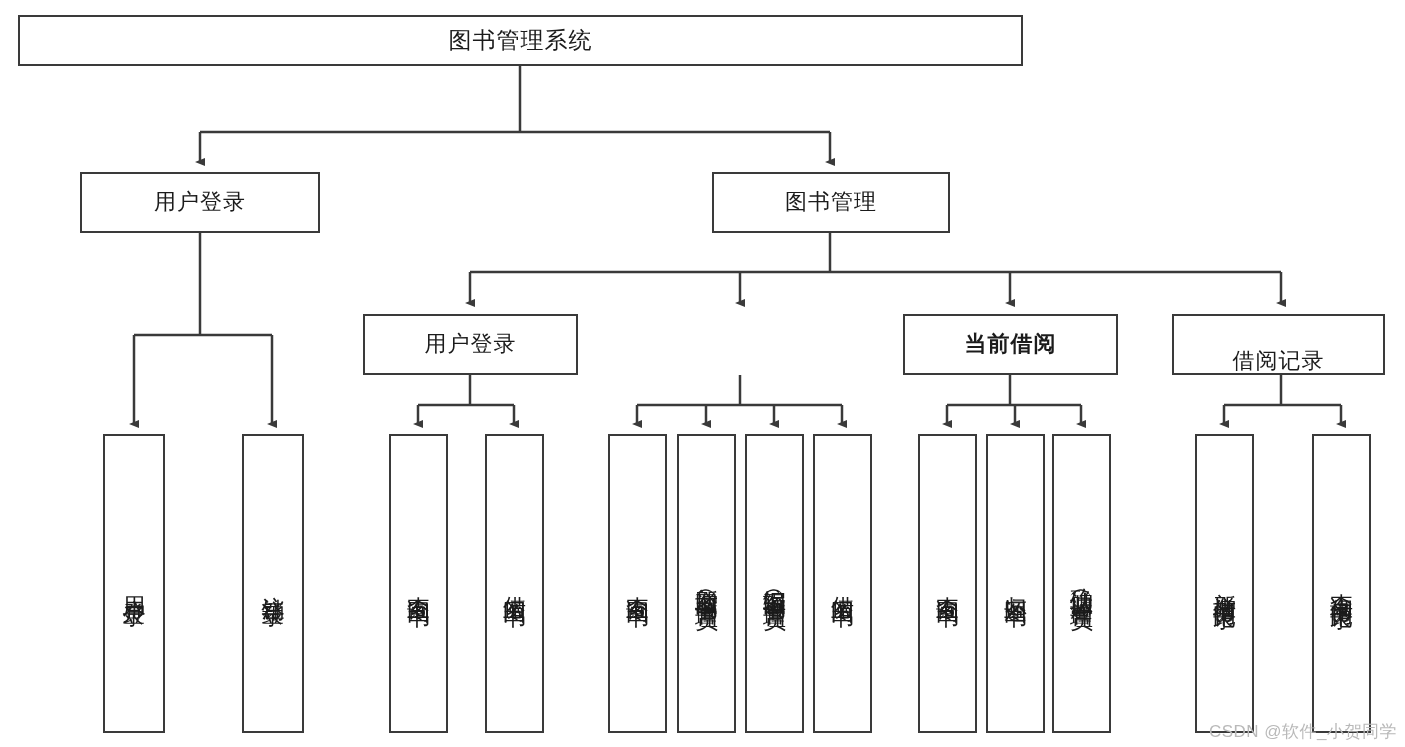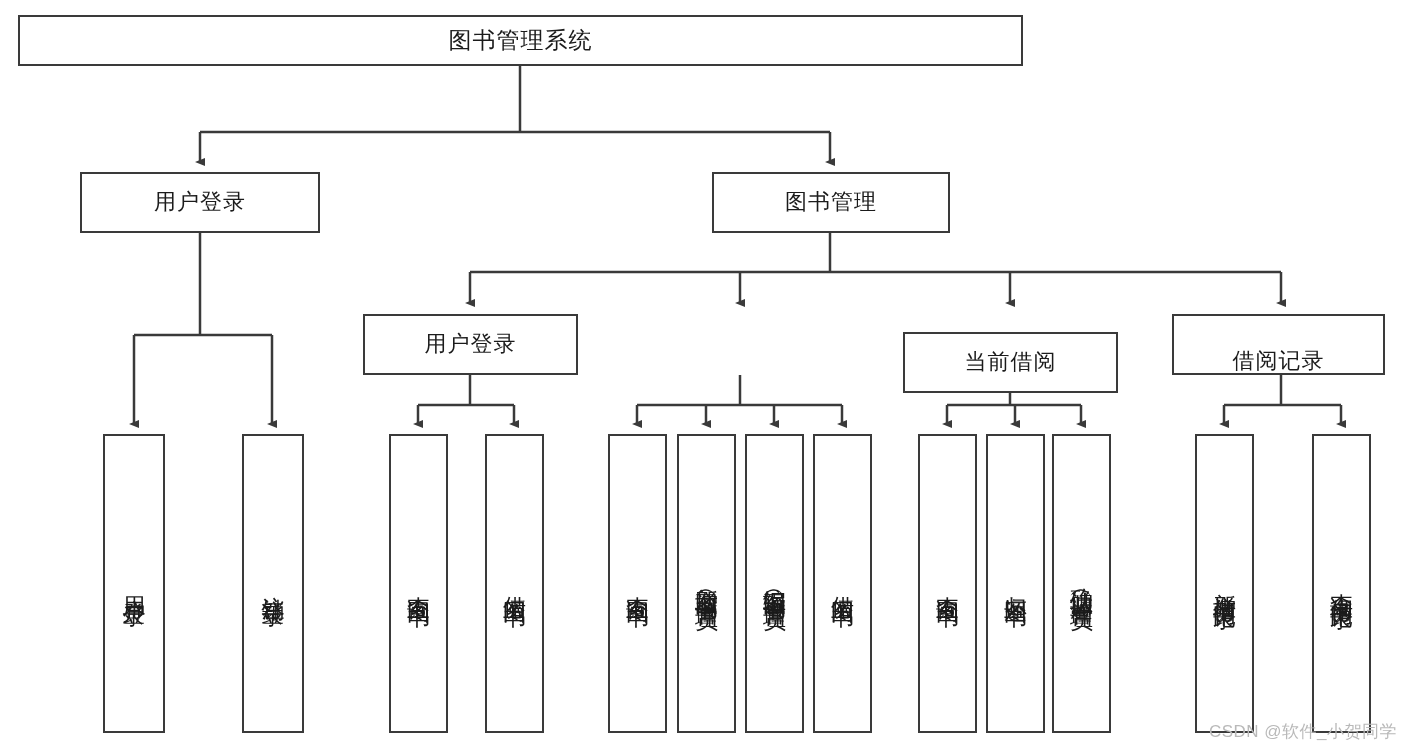--- a/index.html
+++ b/index.html
@@ -131,21 +131,21 @@
   <div class="node horizontal" style="left:80px; top:172px; width:240px; height:61px;">
     <span>用户登录</span>
   </div>
   <div class="node horizontal" style="left:712px; top:172px; width:238px; height:61px;text-align:right;">
     <span>图书管理</span>
   </div>
 
   <div class="node horizontal" style="left:363px; top:314px; width:215px; height:61px;">
     <span>用户登录</span>
   </div>
-  <div class="node horizontal" style="left:903px; top:332px; width:215px; height:61px;">
+  <div class="node horizontal" style="left:903px; top:314px; width:215px; height:61px;font-weight:bold;">
     <span>当前借阅</span>
   </div>
   <div class="node horizontal" style="left:1172px; top:314px; width:213px; height:61px;align-items:flex-end;">
     <span>借阅记录</span>
   </div>
 
   <div class="node vertical" style="left:103px; top:434px; width:62px; height:299px;">
     <span class="vtext">用户登录</span>
   </div>
   <div class="node vertical" style="left:242px; top:434px; width:62px; height:299px;">

